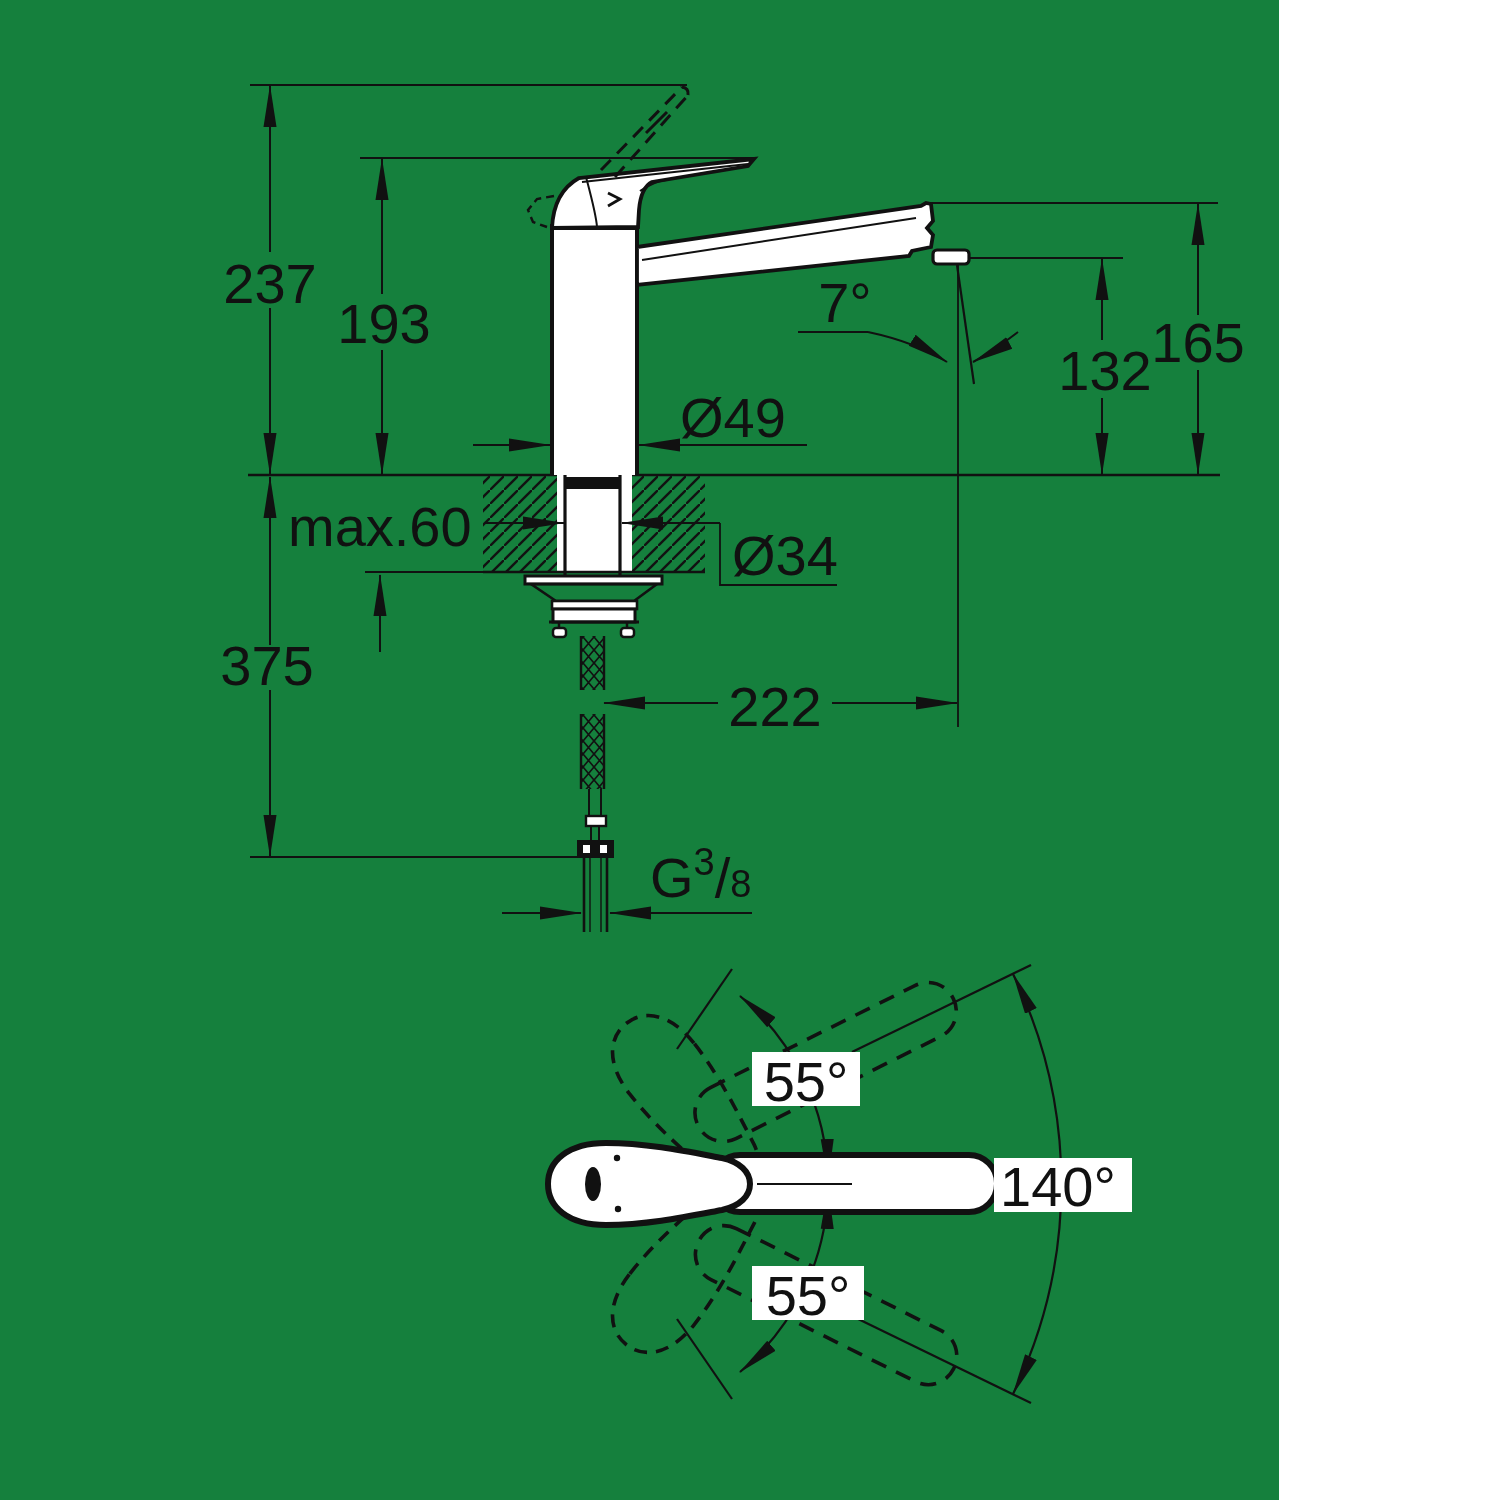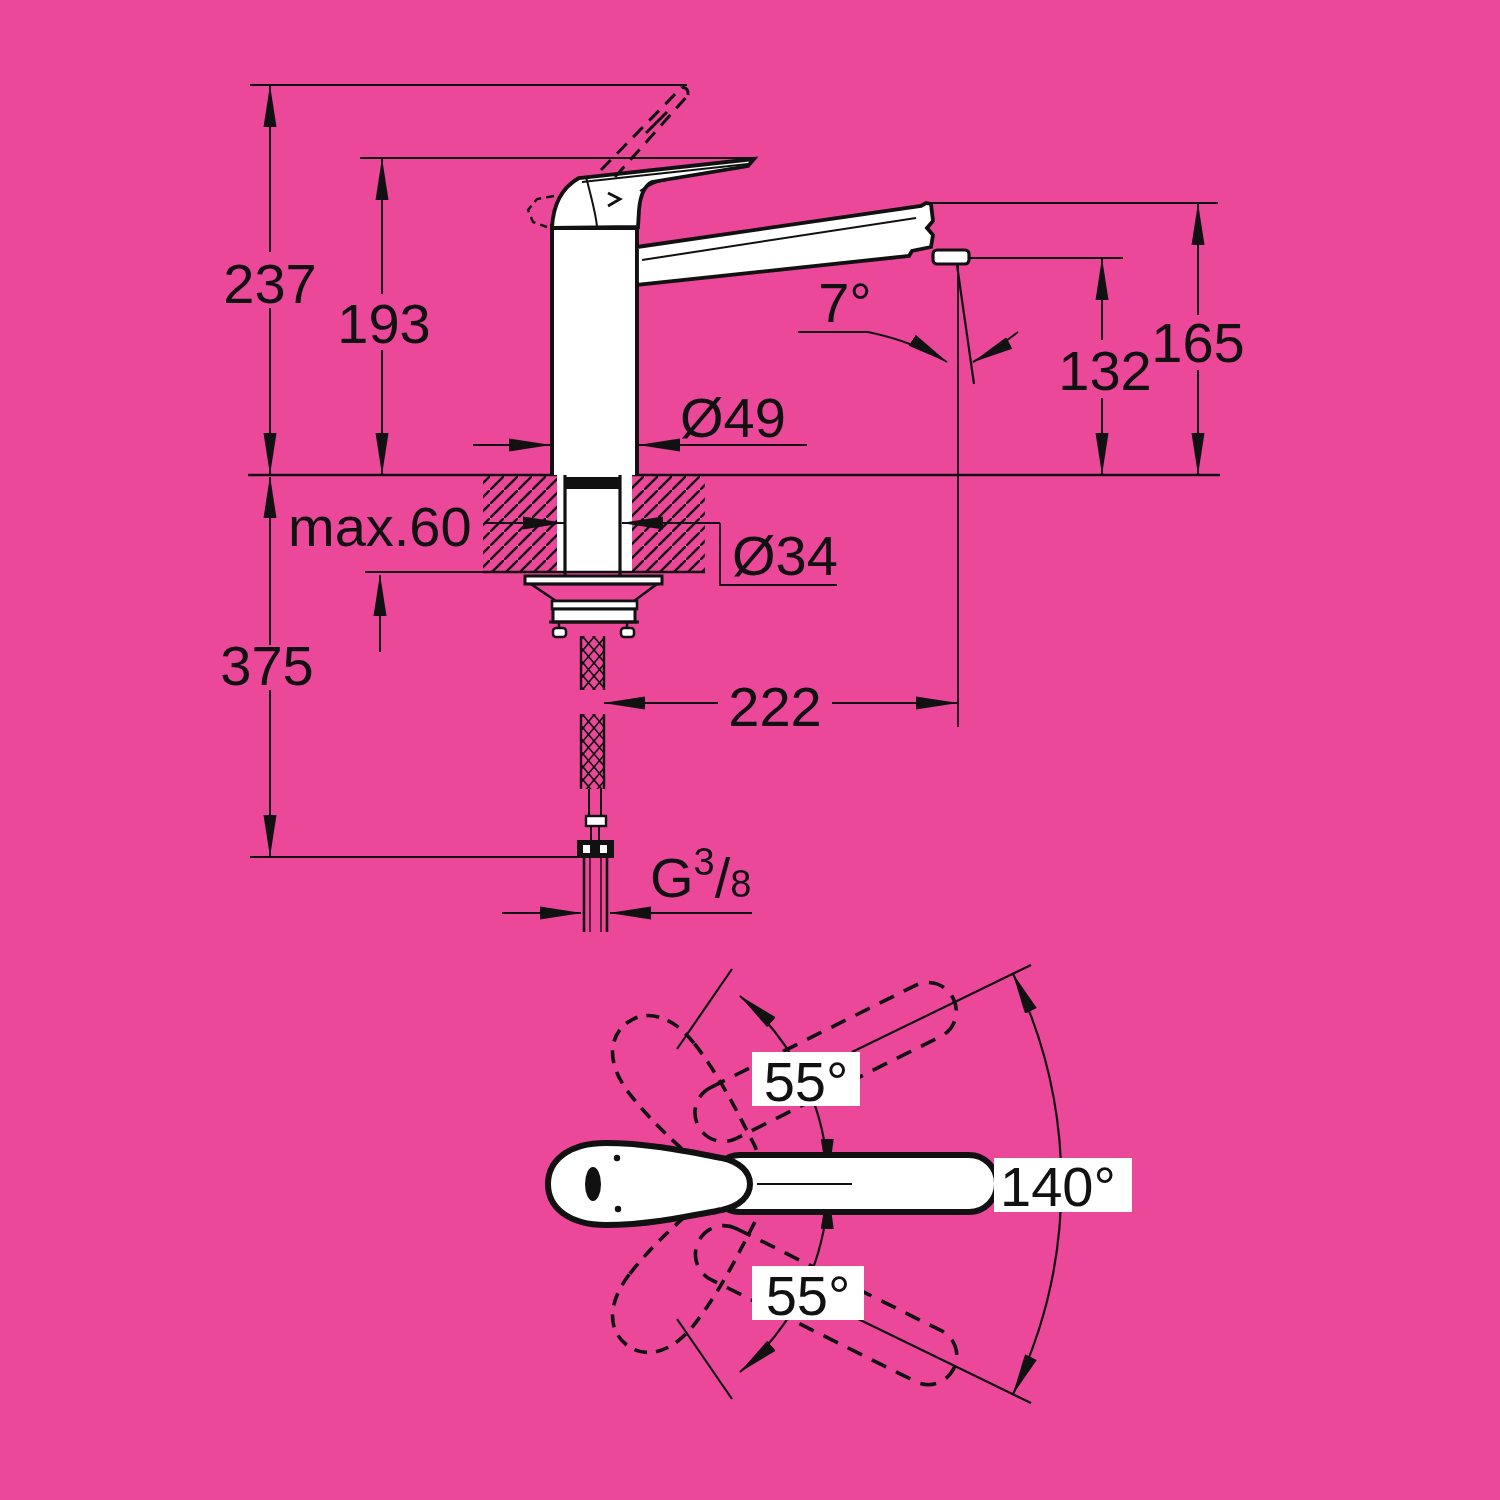--- a/index.html
+++ b/index.html
@@ -1,16 +1,16 @@
 <!DOCTYPE html>
 <html><head>
 <meta charset="utf-8">
 <style>
   html,body{margin:0;padding:0;background:#ffffff;}
-  .stage{width:1500px;height:1500px;position:relative;background:#ec4899;overflow:hidden;}
+  .stage{width:1279px;height:1500px;position:relative;background:#15803d;overflow:hidden;}
   svg{display:block;}
   .lbl{font-family:"Liberation Sans",sans-serif;font-size:56px;fill:#111111;}
   .lbl-mid{text-anchor:middle;}
   .ln{stroke:#111111;fill:none;}
 </style>
 </head>
 <body>
 
 <div class="stage">
 <svg width="1500" height="1500" viewBox="0 0 1500 1500">

